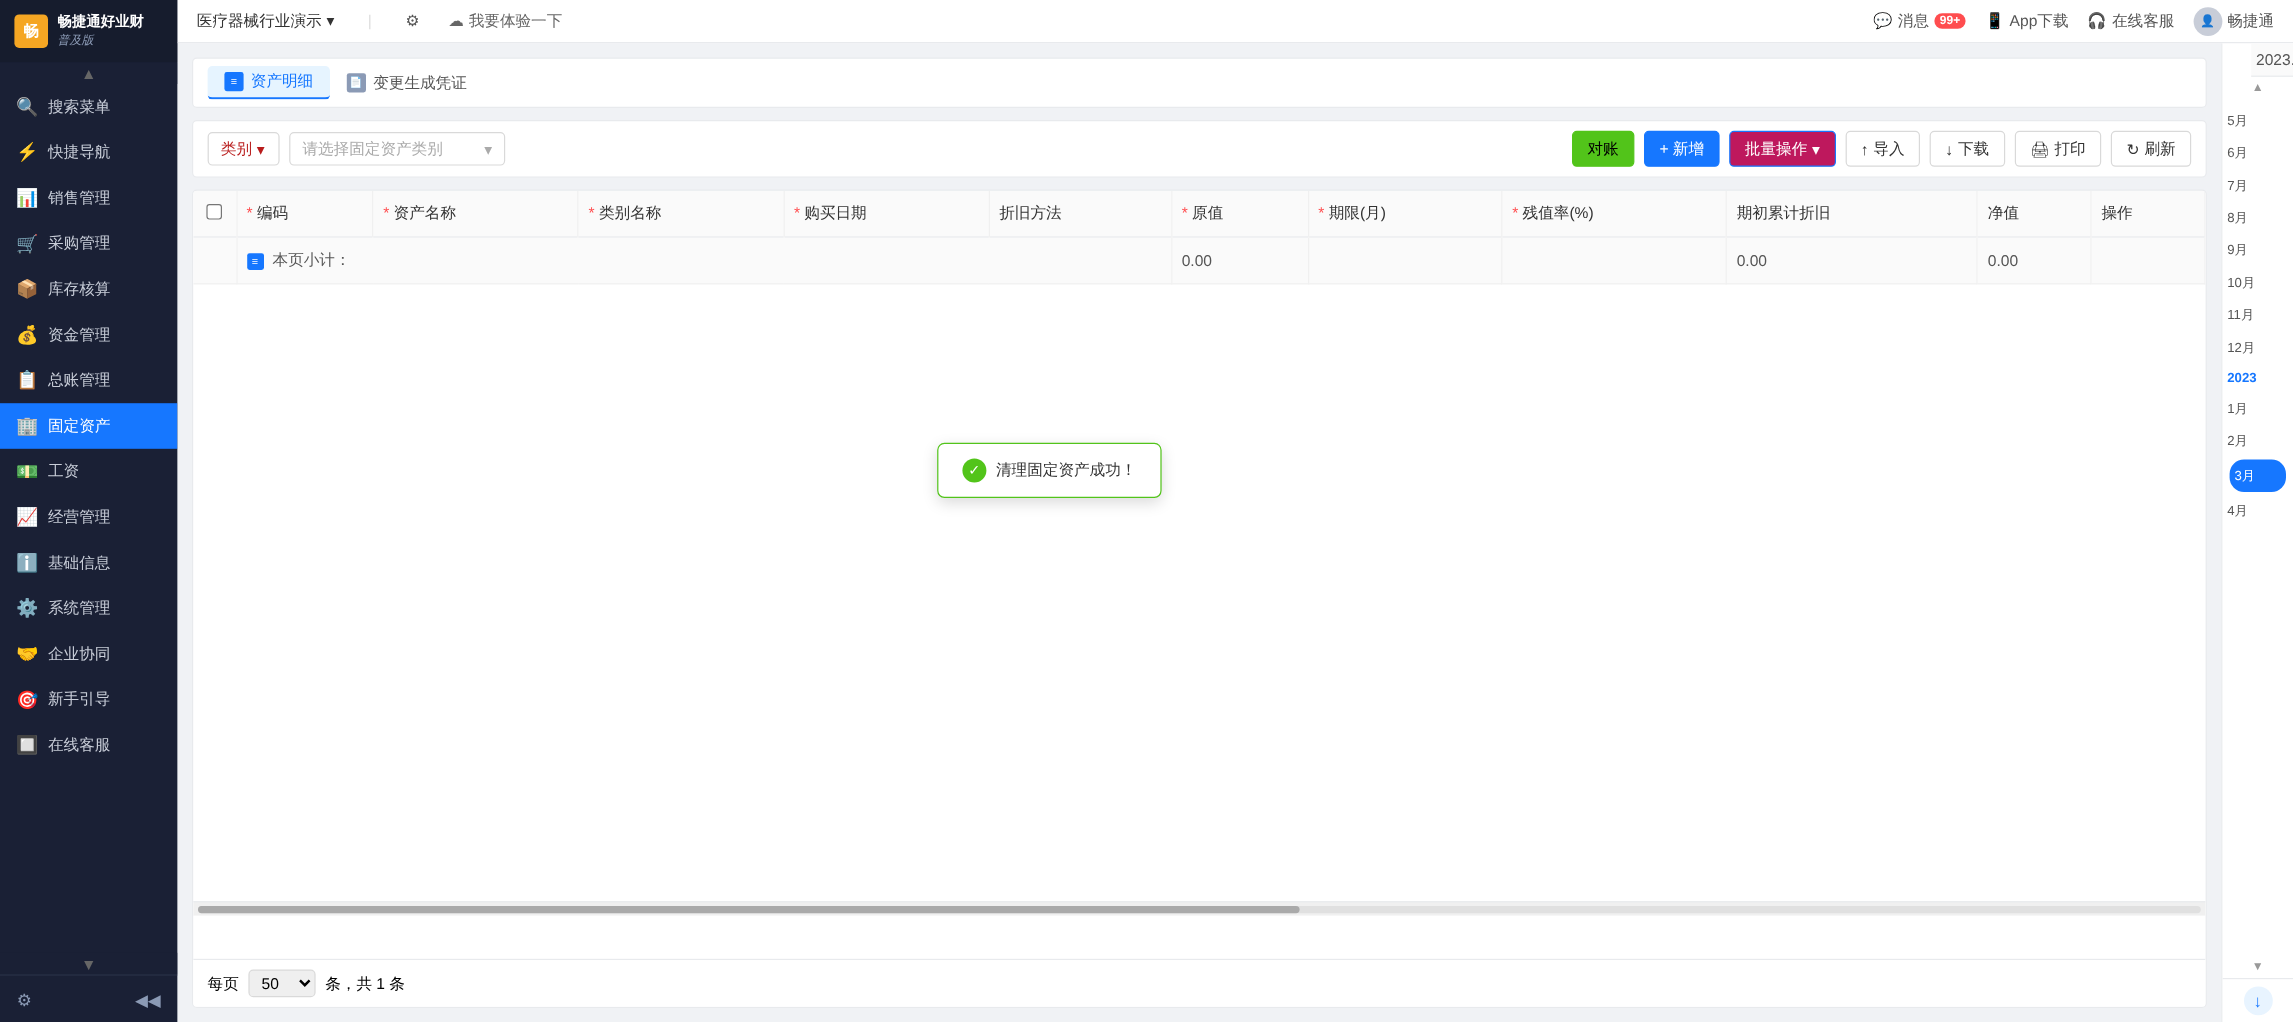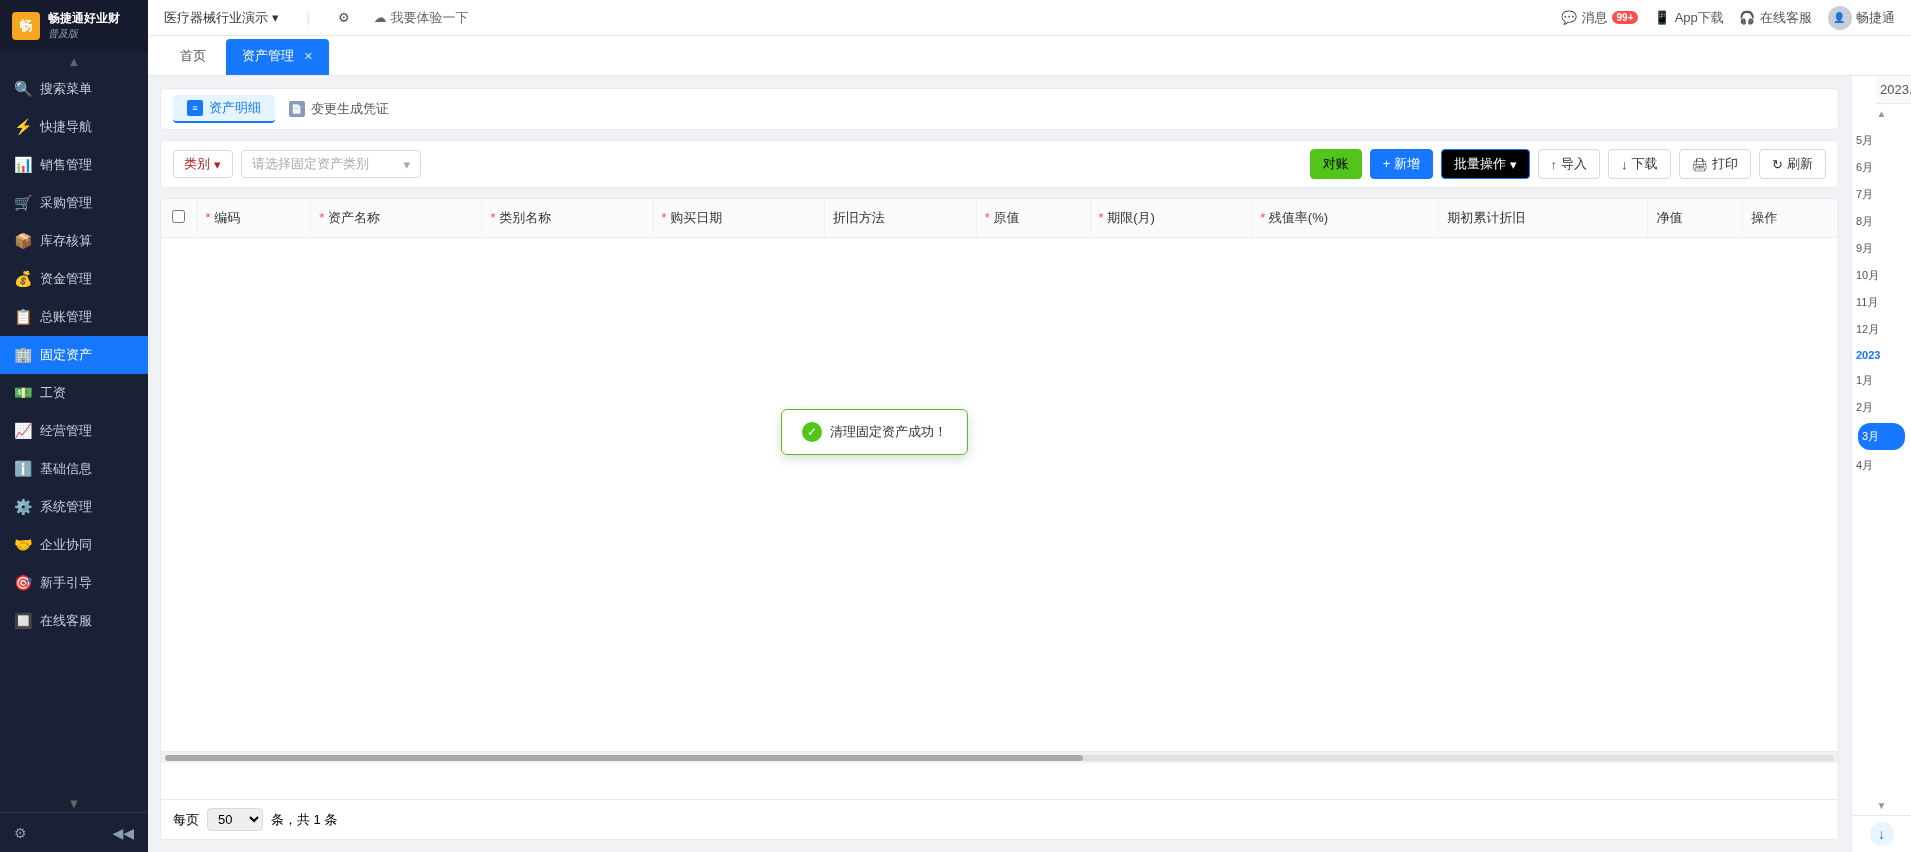--- a/index.html
+++ b/index.html
@@ -244,21 +244,21 @@
       border-radius: 4px;
       cursor: pointer;
       font-size: 13px;
       border: 1px solid #d9d9d9;
       background: #fff;
       color: #333;
       display: flex; align-items: center; gap: 4px;
     }
     .btn.primary { background: #1677ff; color: #fff; border-color: #1677ff; }
     .btn.success { background: #52c41a; color: #000000; border-color: #52c41a; }
-    .btn.dropdown { background: #000000; color: #fff; border-color: #1677ff; }
+    .btn.dropdown { background: #be185d; color: #fff; border-color: #1677ff; }
     .filter-select {
       display: flex;
       align-items: center;
       gap: 4px;
       border: 1px solid #d9d9d9;
       border-radius: 4px;
       padding: 4px 10px;
       background: #fff;
       cursor: pointer;
       font-size: 13px;
@@ -593,29 +593,20 @@
         <span>🎧</span>
         <span>在线客服</span>
       </div>
       <div class="topbar-user">
         <div class="avatar-circle">👤</div>
         <span>畅捷通</span>
       </div>
     </div>
   </div>
 
-  <div class="tabbar">
-    <div class="tab">
-      <span>首页</span>
-    </div>
-    <div class="tab active">
-      <span>资产管理</span>
-      <span class="tab-close">✕</span>
-    </div>
-  </div>
 
   <div class="content-area">
 
     <div class="main-panel">
 
       <div class="sub-tabs">
         <div class="sub-tab active">
           <div class="sub-tab-icon">≡</div>
           <span>资产明细</span>
         </div>
@@ -681,20 +672,33 @@
                 <th>折旧方法</th>
                 <th class="required">原值</th>
                 <th class="required">期限(月)</th>
                 <th class="required">残值率(%)</th>
                 <th>期初累计折旧</th>
                 <th>净值</th>
                 <th>操作</th>
               </tr>
             </thead>
             <tbody>
+              <tr class="subtotal-row">
+                <td></td>
+                <td colspan="5">
+                  <span class="subtotal-icon">≡</span>
+                  <span>本页小计：</span>
+                </td>
+                <td>0.00</td>
+                <td></td>
+                <td></td>
+                <td>0.00</td>
+                <td>0.00</td>
+                <td></td>
+              </tr>
             </tbody>
           </table>
 
           <div class="success-toast">
             <div class="success-icon">✓</div>
             <span>清理固定资产成功！</span>
           </div>
         </div>
 
         <div class="bottom-scrollbar">

